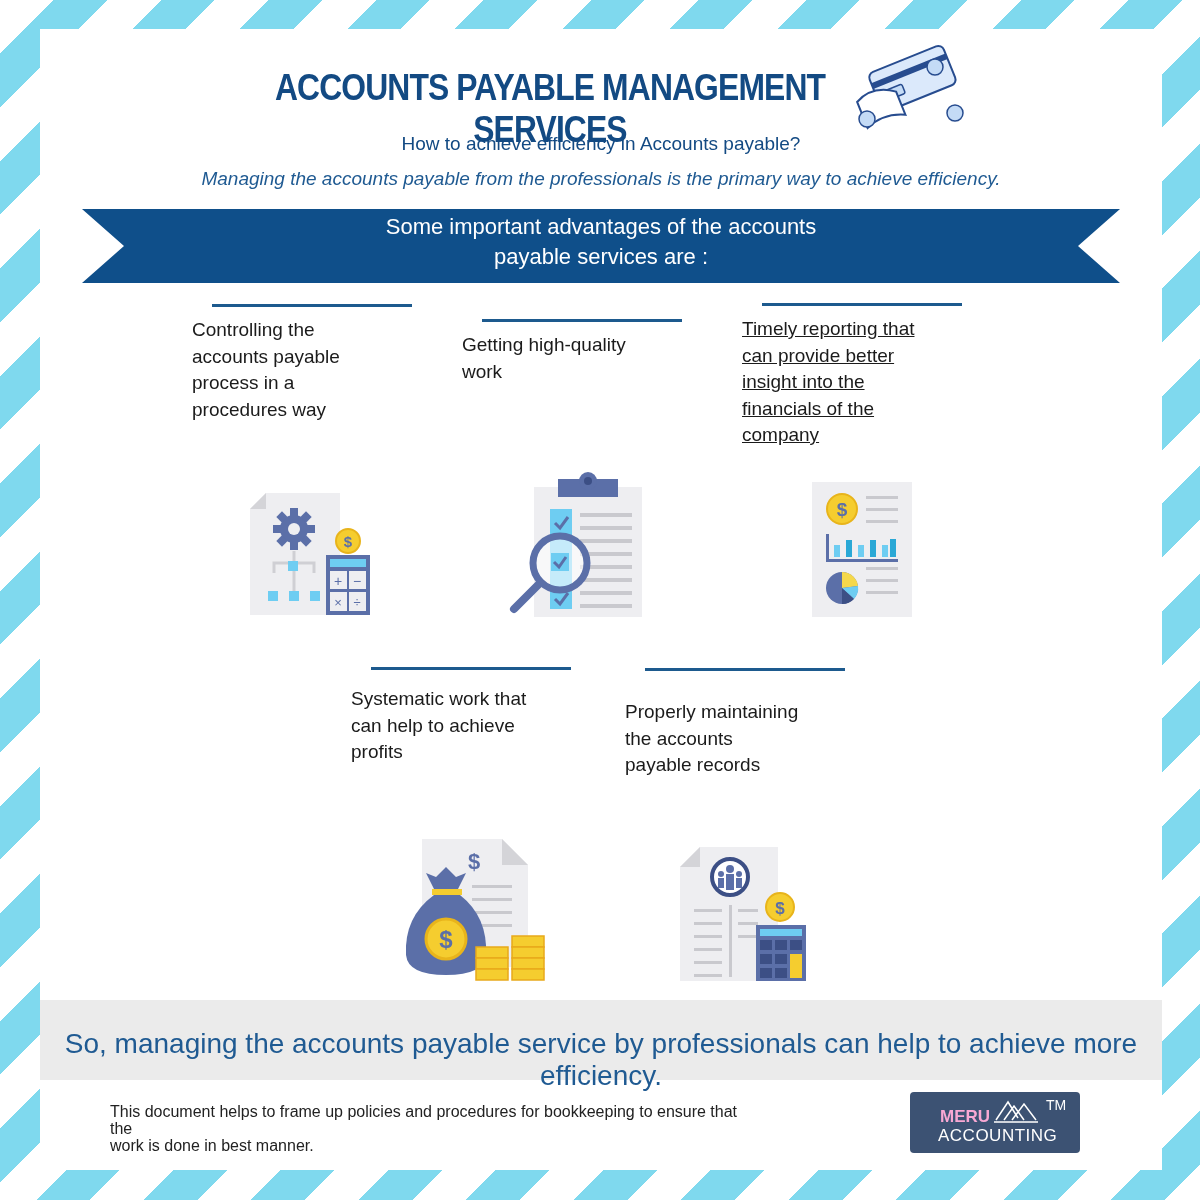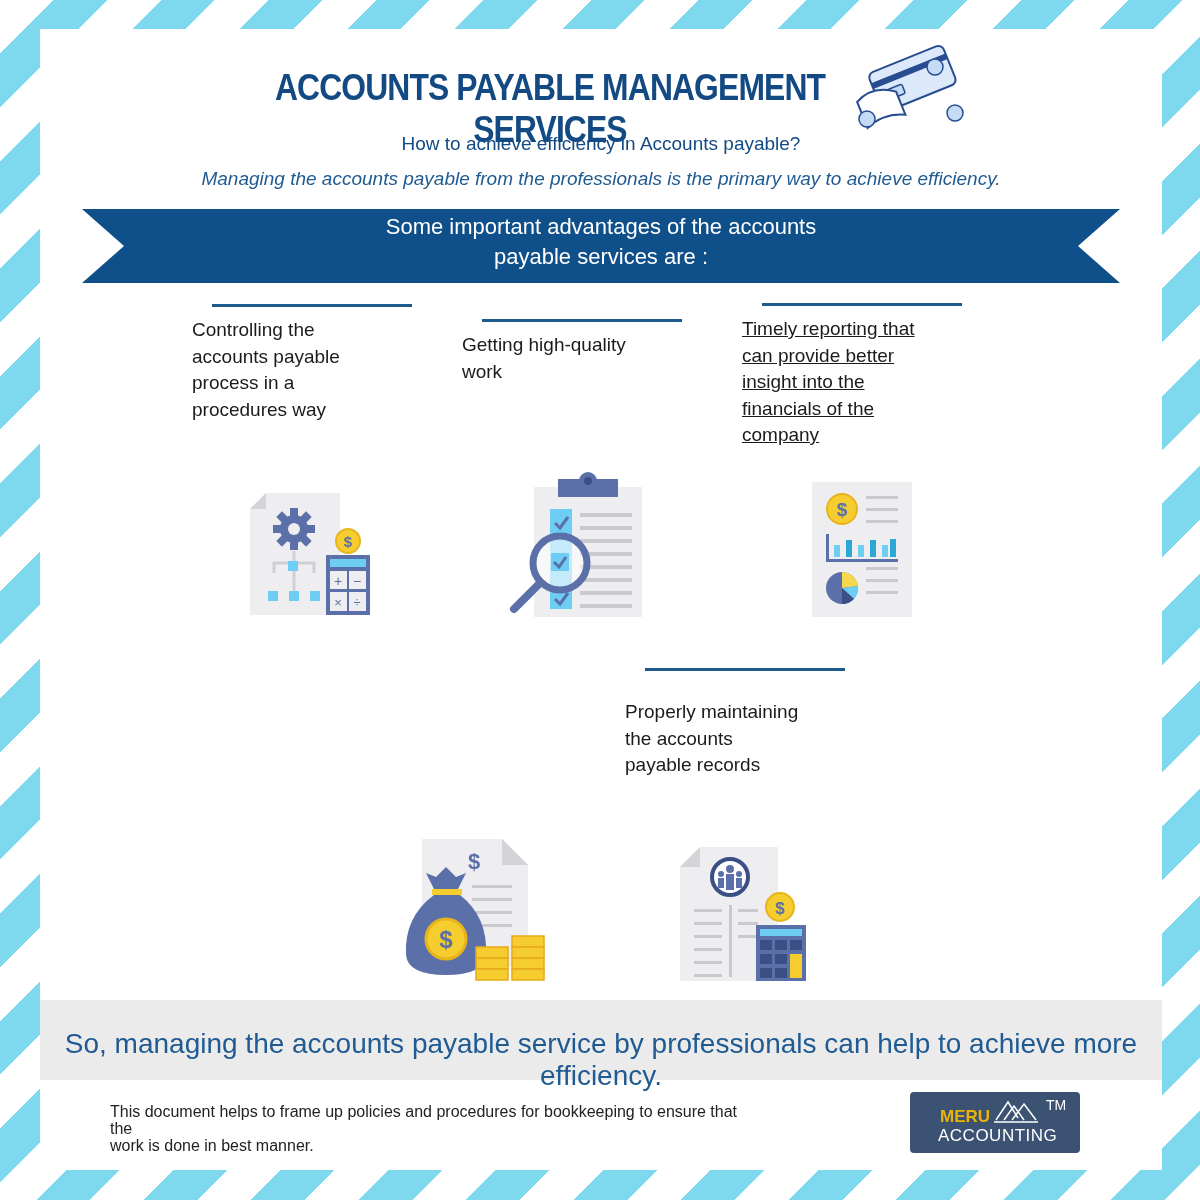--- a/index.html
+++ b/index.html
@@ -44,21 +44,21 @@
   .conclusion-text {
     left:0; top:999px; width:1122px; text-align:center;
     font-size:28px; color:#1f5a92;
   }
   .disclaimer {
     left:70px; top:1074px; width:640px; font-size:16px; color:#222; line-height:17px;
   }
   .logo {
     left:870px; top:1063px; width:170px; height:61px; background:#3c5273; border-radius:4px;
   }
-  .logo .meru { position:absolute; left:30px; top:15px; font-weight:bold; font-size:17px; color:#eab308; }
+  .logo .meru { position:absolute; left:30px; top:15px; font-weight:bold; font-size:17px; color:#f9a8d4; }
   .logo .acct { position:absolute; left:28px; top:34px; font-size:17px; color:#ffffff; letter-spacing:0.5px; }
   .logo .tm { position:absolute; left:136px; top:5px; font-size:14px; color:#ffffff; }
   .logo svg { position:absolute; left:84px; top:6px; }
 </style>
 </head>
 <body>
 
 <div class="card">
 
   <div class="abs title">ACCOUNTS PAYABLE MANAGEMENT SERVICES</div>
@@ -196,20 +196,28 @@
       <rect x="34" y="58" width="6" height="17"></rect>
         <rect x="58" y="58" width="6" height="17"></rect>
         <rect x="78" y="57" width="6" height="18"></rect>
     </g>
     <circle cx="30" cy="106" r="16" fill="#5b6fa8"></circle>
     <path d="M30 106 L30 90 A16 16 0 0 1 46 104 Z" fill="#f5d84b"></path>
     <path d="M30 106 L46 104 A16 16 0 0 1 42 117 Z" fill="#6ecdf2"></path>
     <path d="M30 106 L42 117 A16 16 0 0 1 30 122 Z" fill="#3c4f85"></path>
   </svg>
 
+  <div class="abs item" style="left:311px; top:638px;">
+    <div class="rule"></div>
+    <div class="txt" style="margin-top:16px;">
+      <div>Systematic work that</div>
+      <div>can help to achieve</div>
+      <div>profits</div>
+    </div>
+  </div>
 
   <div class="abs item" style="left:585px; top:639px;">
     <div class="rule"></div>
     <div class="txt" style="margin-top:28px;">
       <div>Properly maintaining</div>
       <div>the accounts</div>
       <div>payable records</div>
     </div>
   </div>
 

